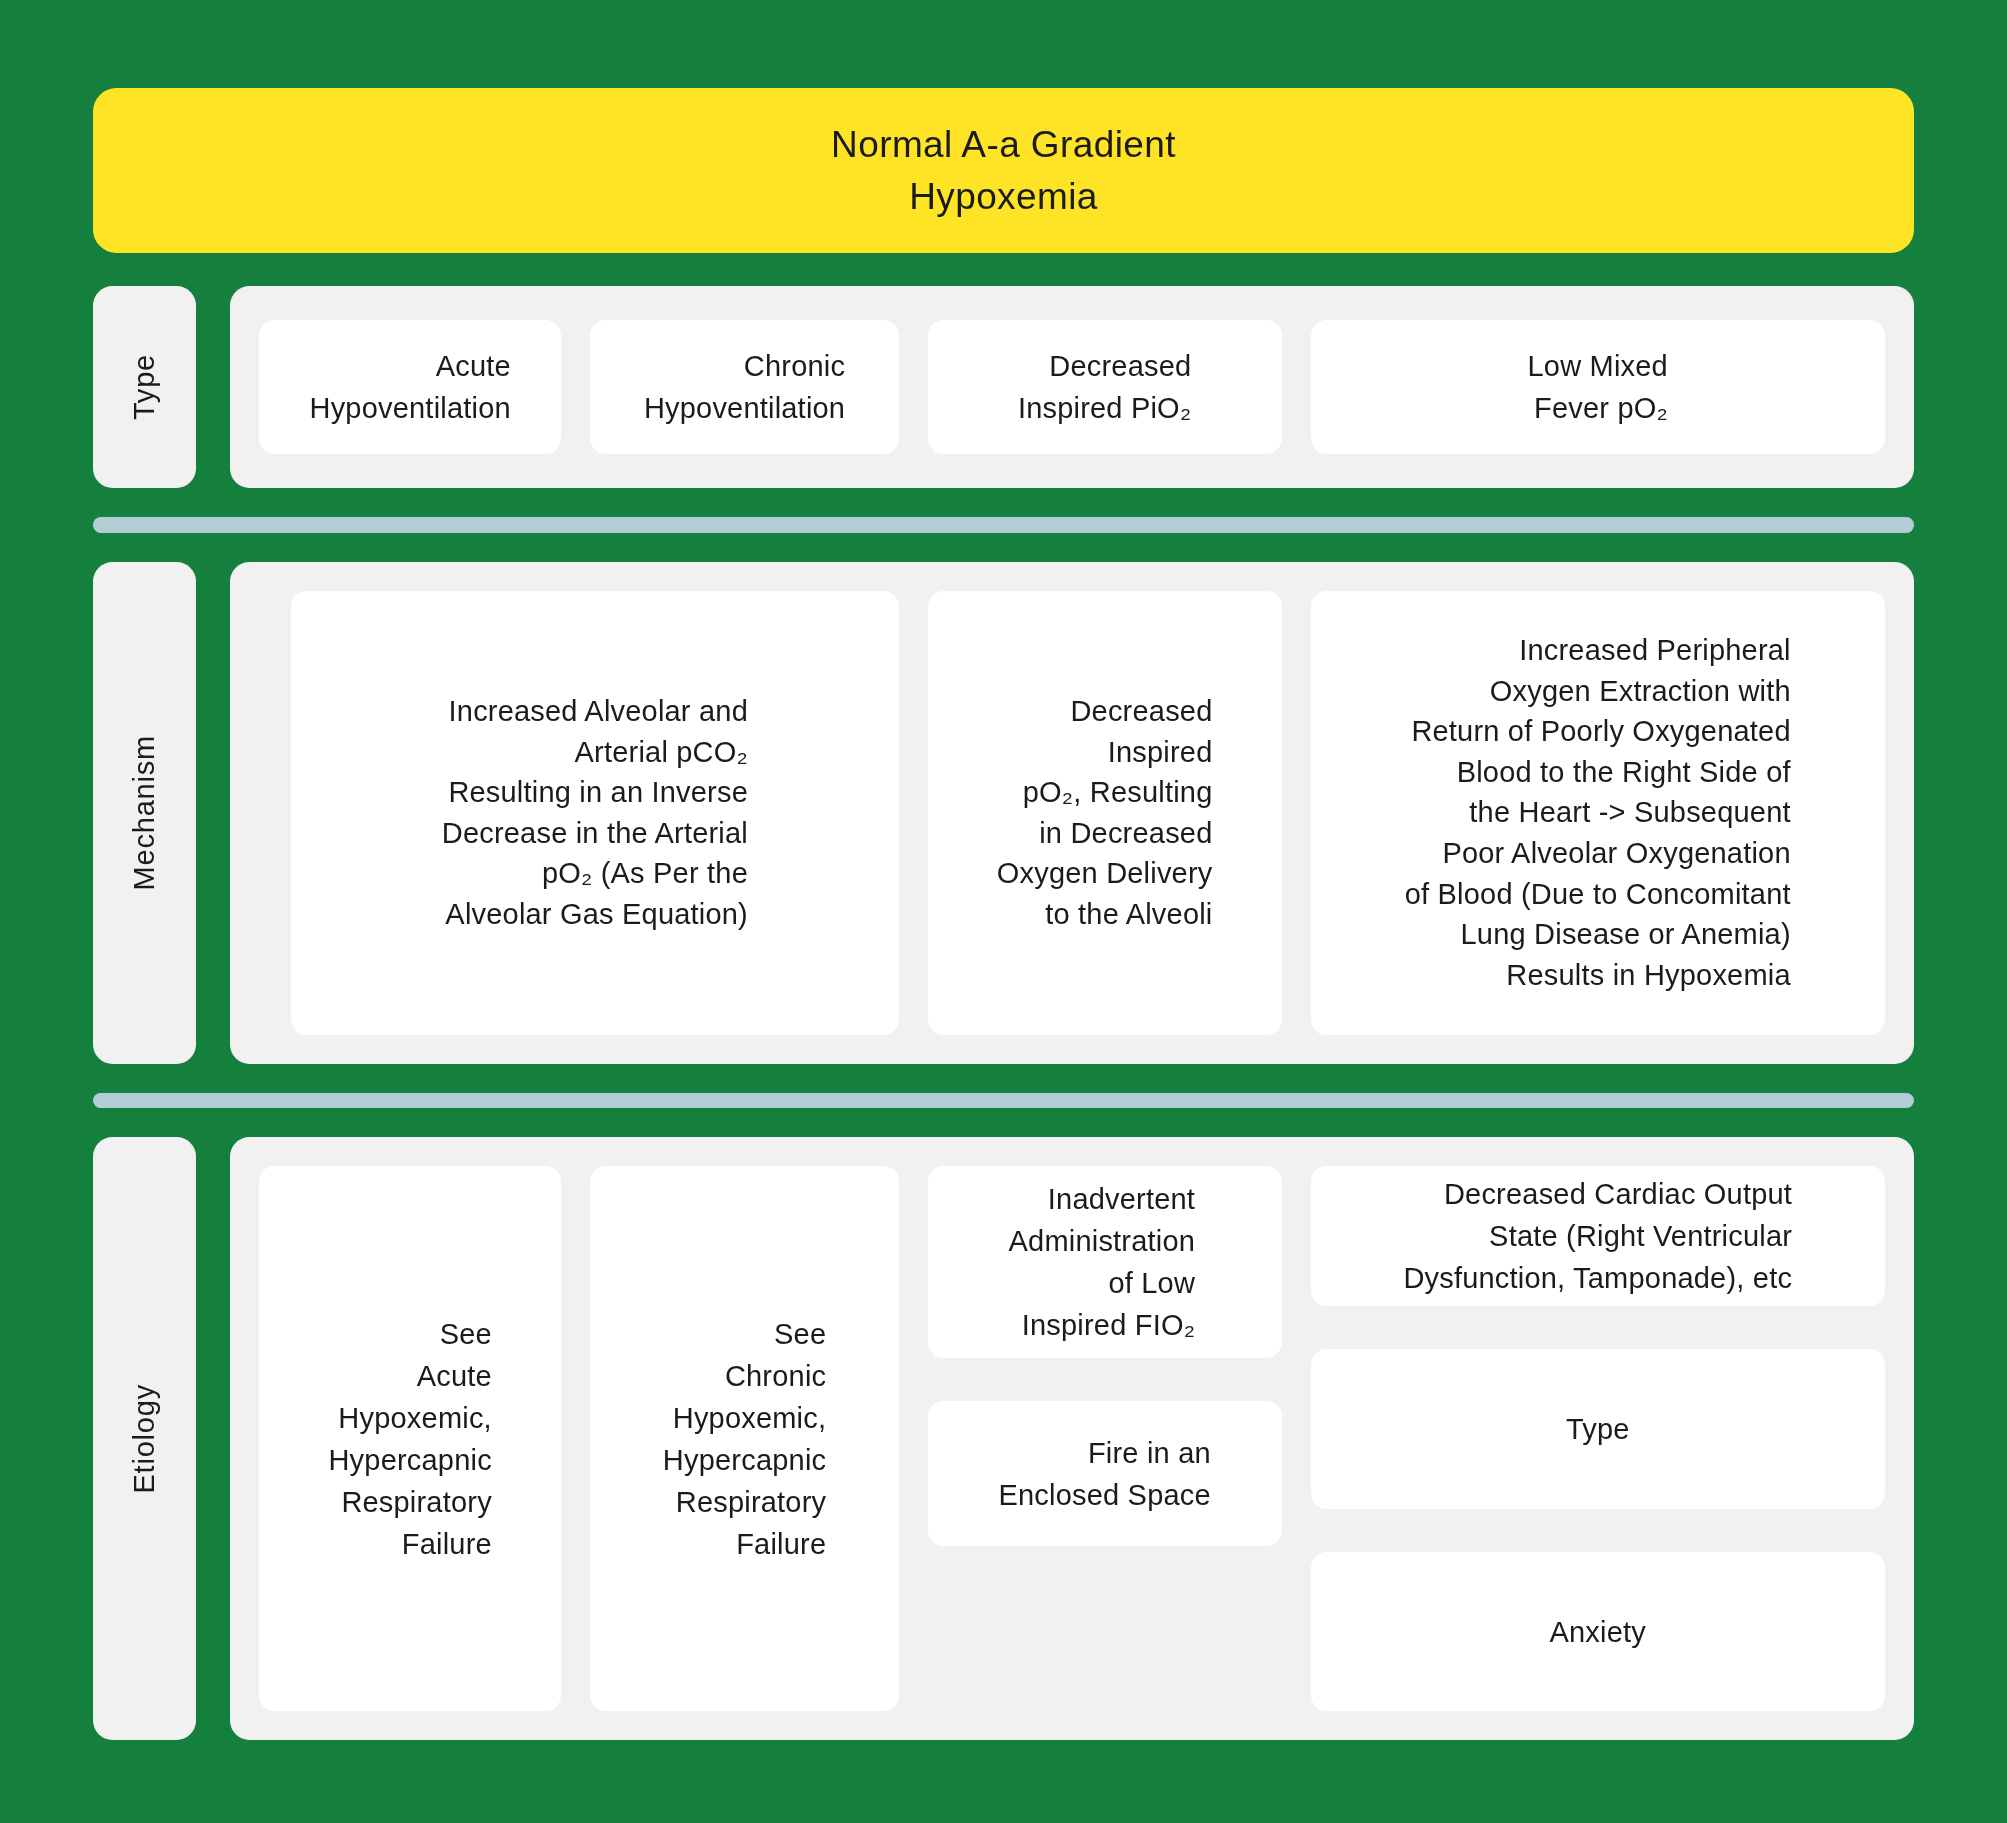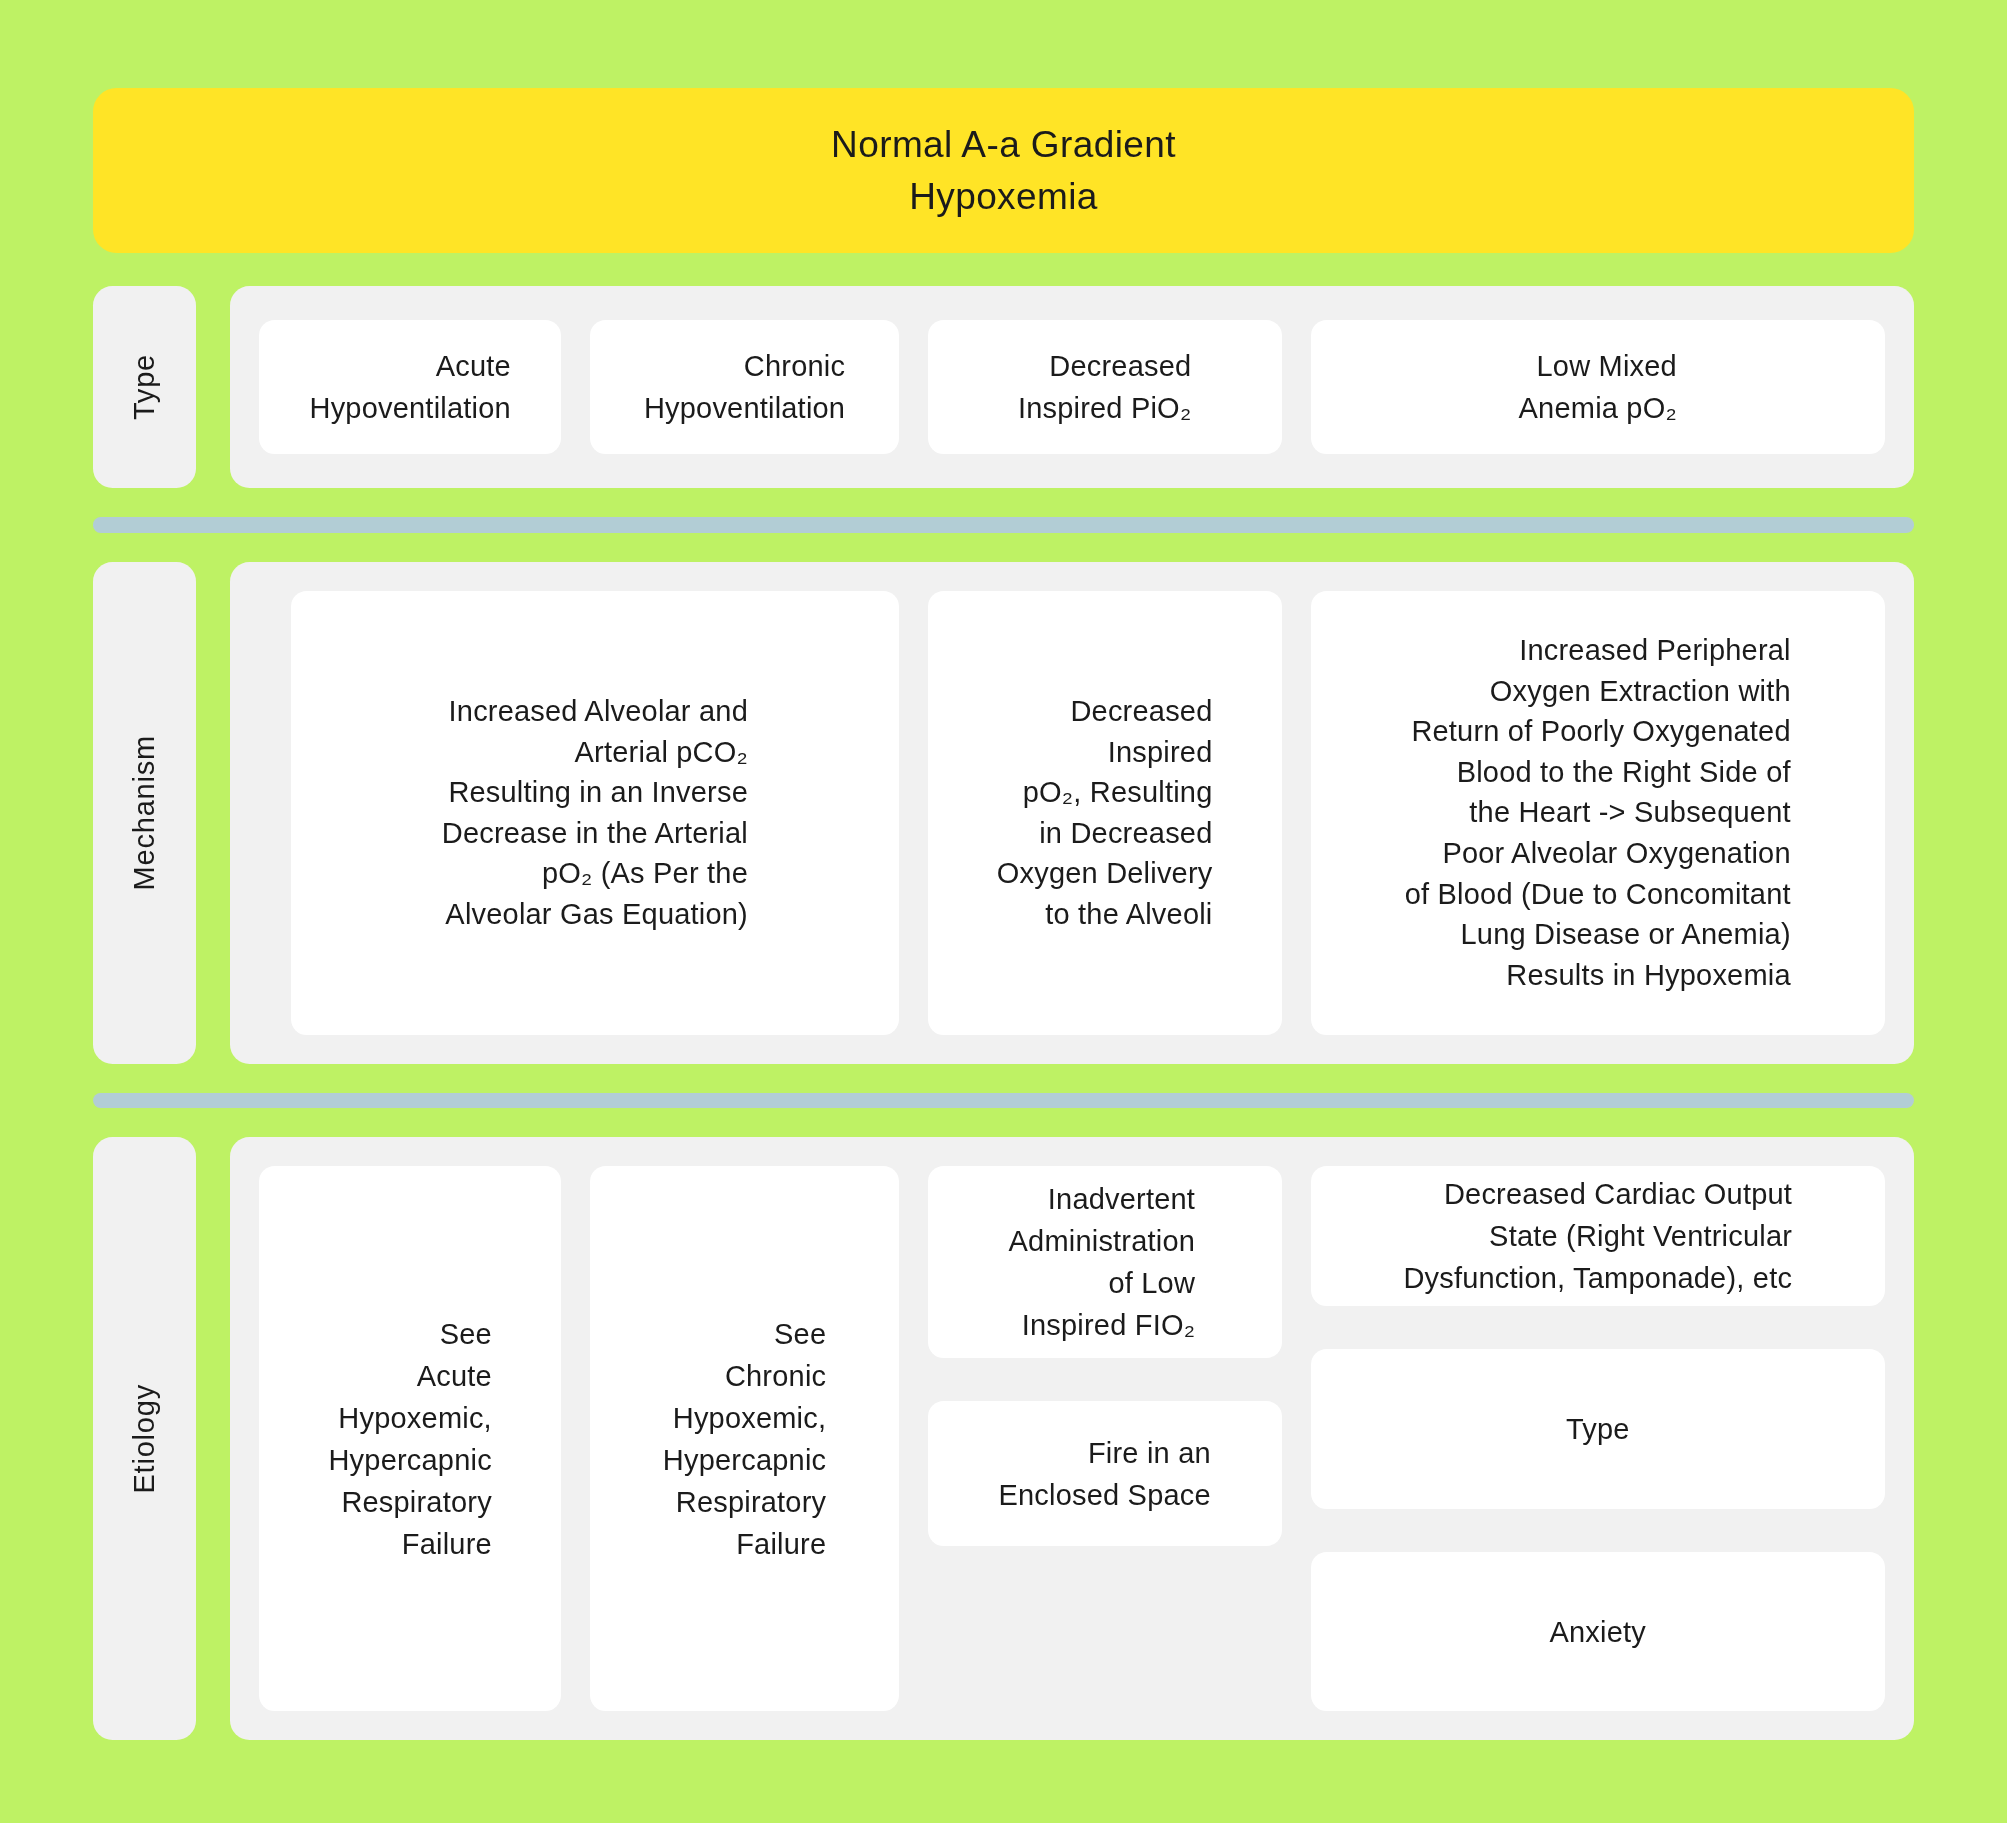--- a/index.html
+++ b/index.html
@@ -13,21 +13,21 @@
   html, body { margin: 0; padding: 0; background: #ffffff; }
   body {
     font-family: "Liberation Sans", "DejaVu Sans", sans-serif;
     color: var(--text-color);
   }
   .page {
     position: relative;
     width: 2007px;
     height: 1823px;
     padding: 88px 93px 78px 93px;
-    background: #bef264;
+    background: #15803d;
   }
   .banner {
     height: 165px;
     background: var(--banner-yellow);
     border-radius: 23.5px;
     display: flex;
     align-items: center;
     justify-content: center;
     text-align: center;
     font-size: 37px;
@@ -114,21 +114,21 @@
       <span>Type</span>
     </div>
     <div class="row-body">
       <div class="card">Acute
 Hypoventilation</div>
       <div class="card">Chronic
 Hypoventilation</div>
       <div class="card">Decreased
 Inspired PiO₂</div>
       <div class="card">Low Mixed
-Anemia pO₂</div>
+Fever pO₂</div>
     </div>
   </section>
 
   <div class="divider"></div>
 
   <section class="row row-mech">
     <div class="row-label">
       <span>Mechanism</span>
     </div>
     <div class="row-body">

